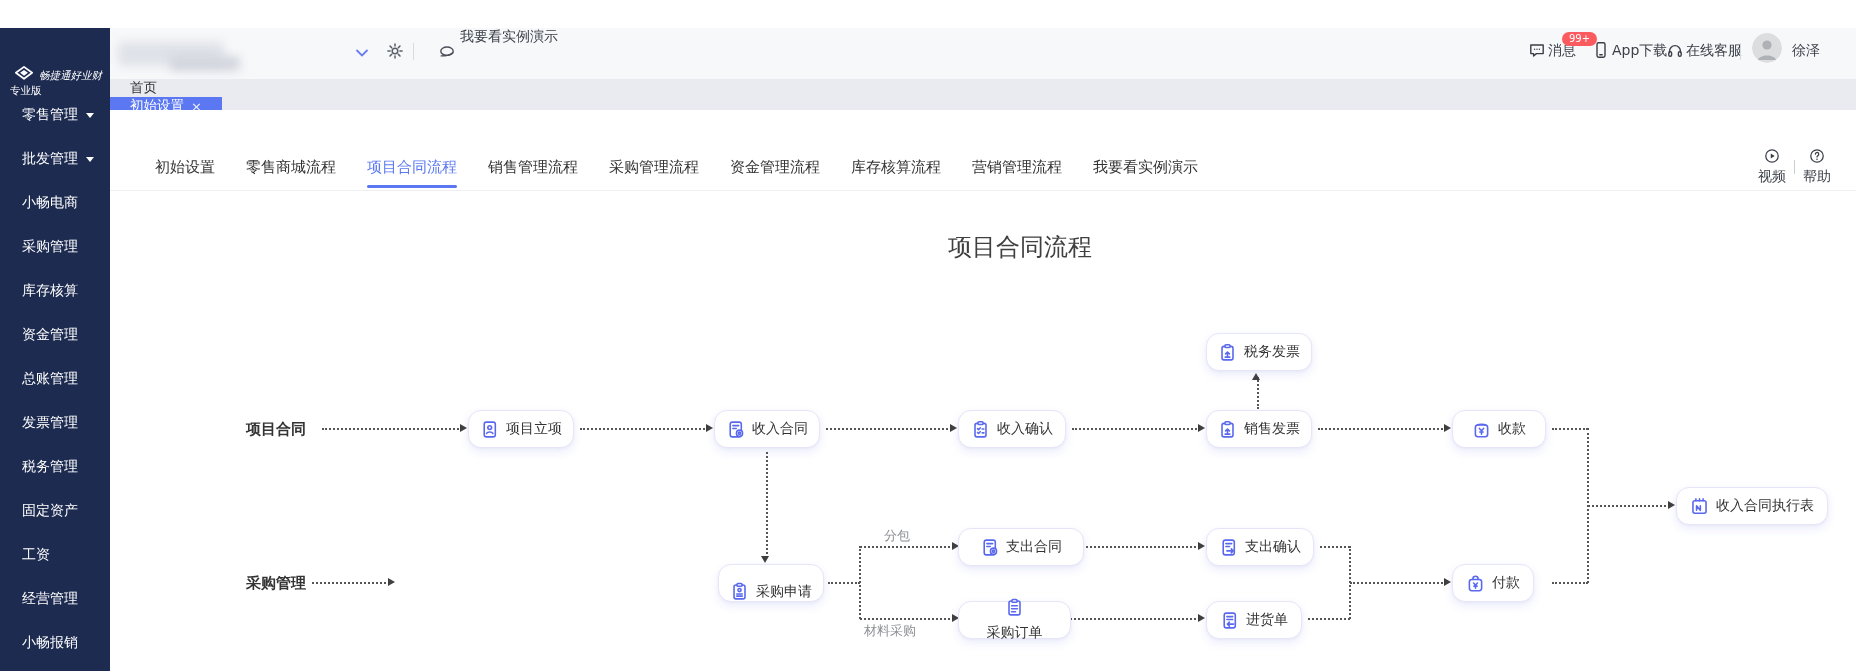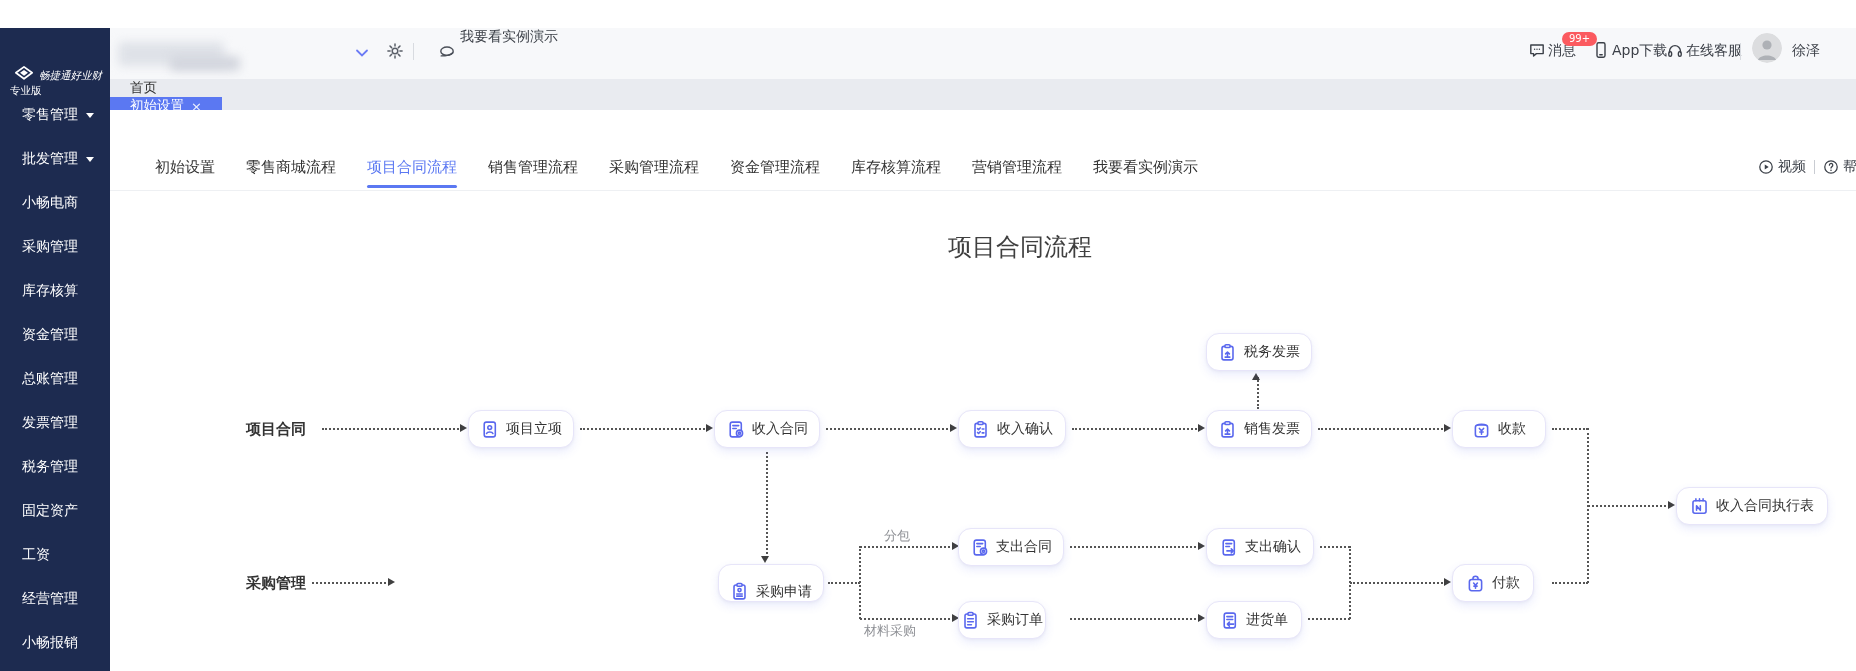--- a/index.html
+++ b/index.html
@@ -46,21 +46,21 @@
   #ntabs{position:absolute;left:155px;top:152px;height:30px;display:flex;gap:31px;align-items:center;}
   .nav-tab{position:relative;font-size:15px;color:#333;cursor:pointer;white-space:nowrap;height:30px;
            display:flex;align-items:center;}
   .nav-tab.active{color:#5b78f2;}
   .nav-tab.active::after{content:"";position:absolute;left:0;right:0;bottom:-6px;height:3px;
            background:#5b78f2;border-radius:2px;}
   .nav-sep{position:absolute;left:110px;top:190px;width:1746px;height:1px;background:#eef0f3;}
   .helpbar{position:absolute;left:1758px;top:154px;height:26px;display:flex;align-items:center;gap:6px;
            font-size:14px;color:#3a3f47;white-space:nowrap;}
   .helpbar .vdiv{width:1px;height:14px;background:#c9ccd2;margin:0 2px;}
-  .hb-item{display:flex;align-items:center;gap:4px;cursor:pointer;}
+  .hb-item{display:flex;align-items:center;gap:4px;cursor:pointer;flex-direction:column;}
 
   
   .flow-title{position:absolute;left:870px;top:231px;width:300px;text-align:center;font-size:24px;
               color:#3f3f3f;font-weight:500;}
   .row-label{position:absolute;font-size:15px;font-weight:600;color:#333;white-space:nowrap;}
   .edge-label{position:absolute;font-size:13px;color:#8e9095;white-space:nowrap;}
   .flow-node{position:absolute;height:38px;box-sizing:border-box;display:flex;align-items:center;
              justify-content:center;gap:7px;background:#fff;border:1px solid #e7e5f9;border-radius:13px;
              box-shadow:0 4px 10px rgba(90,104,238,.12),0 1px 3px rgba(0,0,0,.04);font-size:14px;
              color:#333;cursor:pointer;white-space:nowrap;z-index:3;}
@@ -360,42 +360,42 @@
         <span class="flow-ic">
           <svg viewBox="0 0 18 18" fill="none" stroke="#5a68ee" stroke-width="1.5" stroke-linecap="round" stroke-linejoin="round">
             <rect x="3.8" y="2.8" width="10.4" height="13.2" rx="1.8"></rect>
             <rect x="6.6" y="1.4" width="4.8" height="2.6" rx="1" fill="#fff"></rect>
             <circle cx="9" cy="7.6" r="1.5"></circle>
             <path d="M6.4 11.4h5.2M6.4 13.4h5.2"></path>
           </svg>
         </span>
         <span>采购申请</span>
       </div>
-      <div class="flow-node" style="left: 958px; top: 528px; width: 106px; align-items: center;">
+      <div class="flow-node" style="left: 958px; top: 528px; width: 126px; align-items: center;">
         <span class="flow-ic">
           <svg viewBox="0 0 18 18" fill="none" stroke="#5a68ee" stroke-width="1.5" stroke-linecap="round" stroke-linejoin="round">
             <rect x="4" y="2" width="10.5" height="14" rx="2"></rect>
             <path d="M6.5 5.3h5.5M6.5 8h3.2"></path>
             <circle cx="12.8" cy="12.5" r="2.9" fill="#fff"></circle>
             <circle cx="12.8" cy="12.5" r="1"></circle>
           </svg>
         </span>
         <span>支出合同</span>
       </div>
       <div class="flow-node" style="left: 1206px; top: 528px; width: 108px;">
         <span class="flow-ic">
           <svg viewBox="0 0 18 18" fill="none" stroke="#5a68ee" stroke-width="1.5" stroke-linecap="round" stroke-linejoin="round">
             <rect x="4" y="2" width="10.5" height="14" rx="2"></rect>
             <path d="M6.5 5.3h5.5M6.5 8h3.5"></path>
             <path d="M7.5 12.2h6M11.6 10.3l1.9 1.9-1.9 1.9"></path>
           </svg>
         </span>
         <span>支出确认</span>
       </div>
-      <div class="flow-node" style="left: 958px; top: 601px; width: 88px;">
+      <div class="flow-node" style="left: 958px; top: 601px; width: 113px; flex-direction: column;">
         <span class="flow-ic">
           <svg viewBox="0 0 18 18" fill="none" stroke="#5a68ee" stroke-width="1.5" stroke-linecap="round" stroke-linejoin="round">
             <rect x="3.8" y="2.8" width="10.4" height="13.2" rx="1.8"></rect>
             <rect x="6.6" y="1.4" width="4.8" height="2.6" rx="1" fill="#fff"></rect>
             <path d="M6.3 7.4h5.4M6.3 10.2h5.4M6.3 13h3.6"></path>
           </svg>
         </span>
         <span>采购订单</span>
       </div>
       <div class="flow-node" style="left: 1206px; top: 601px; width: 96px;">

